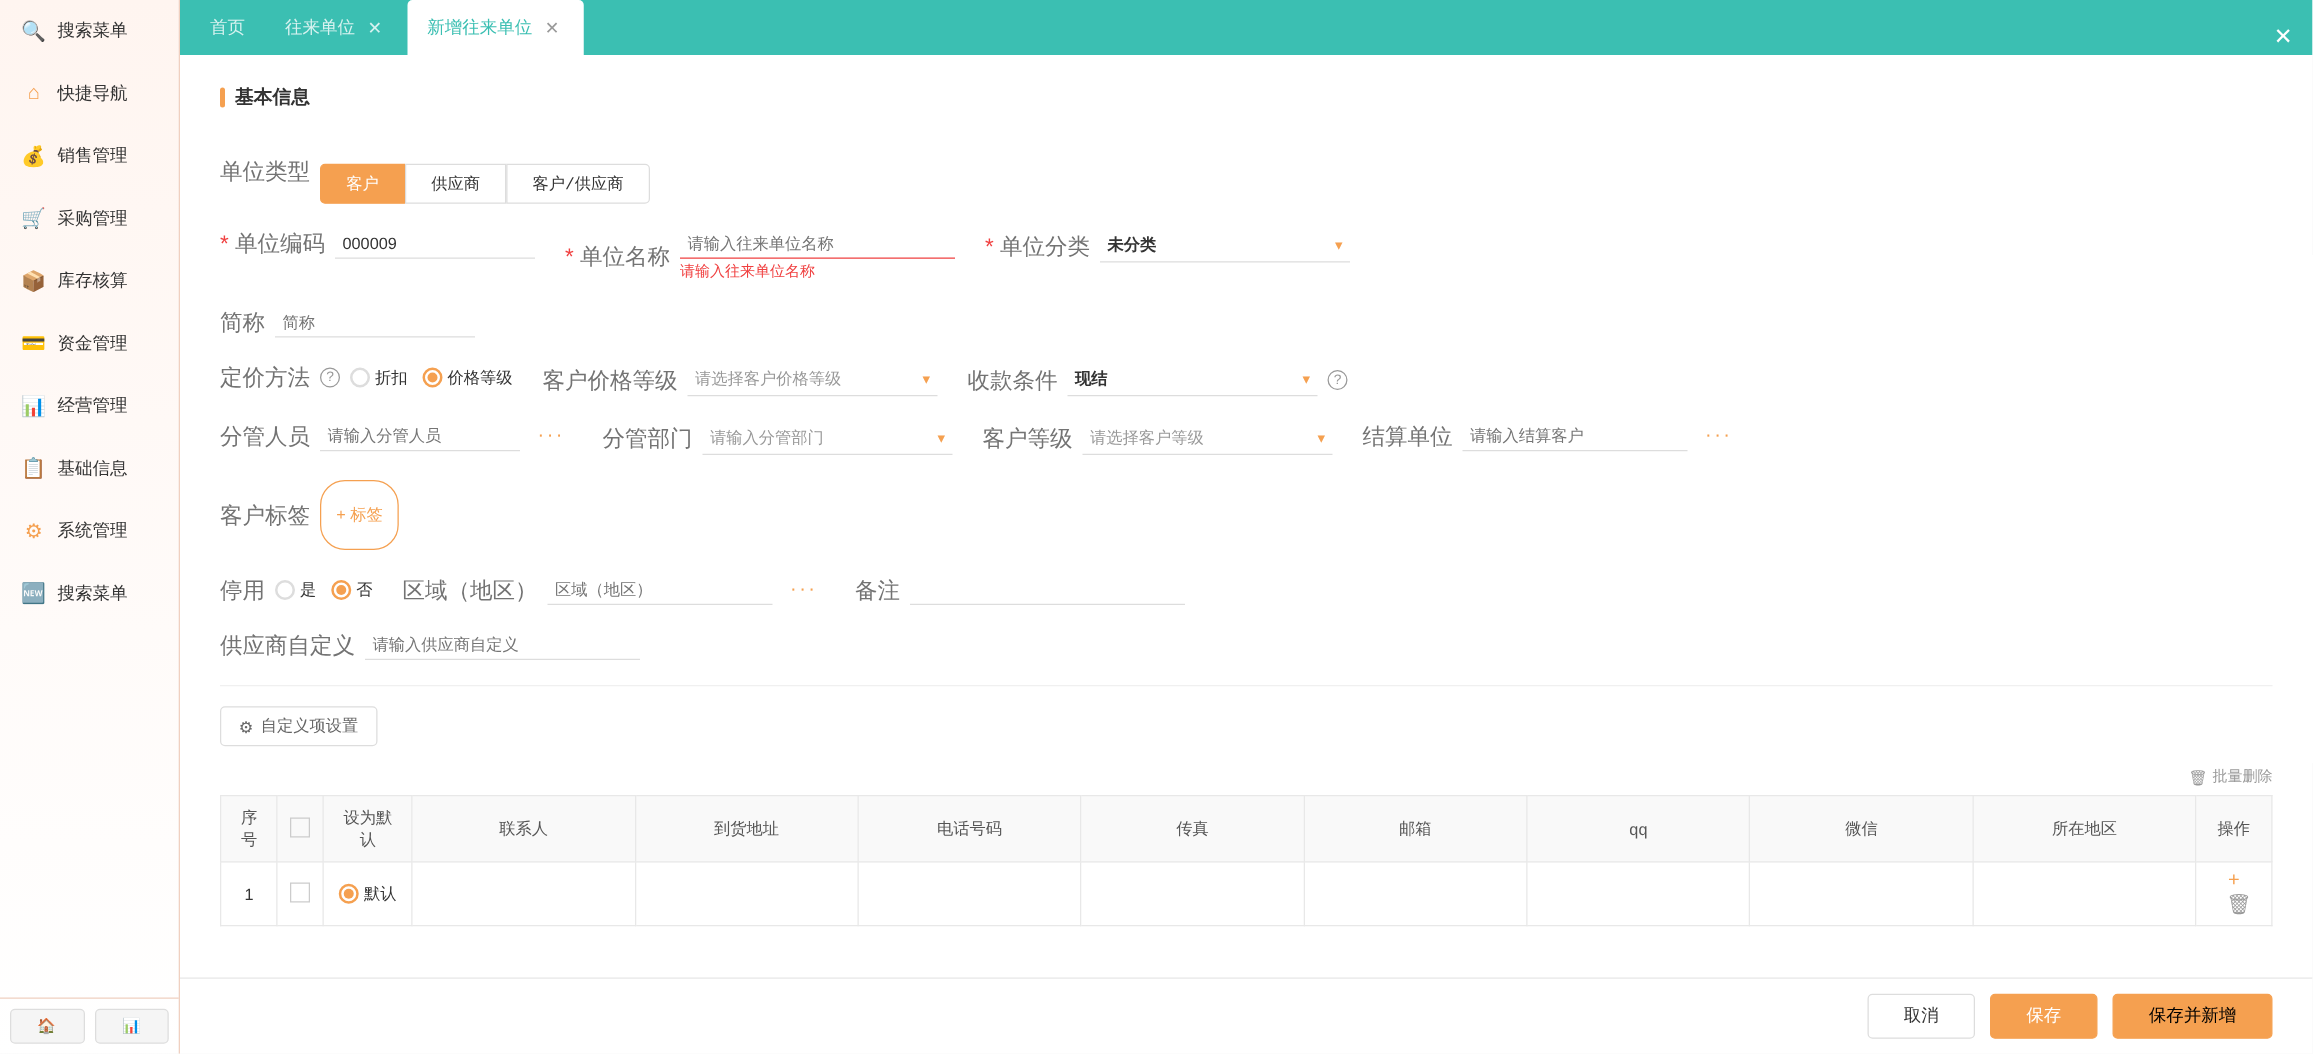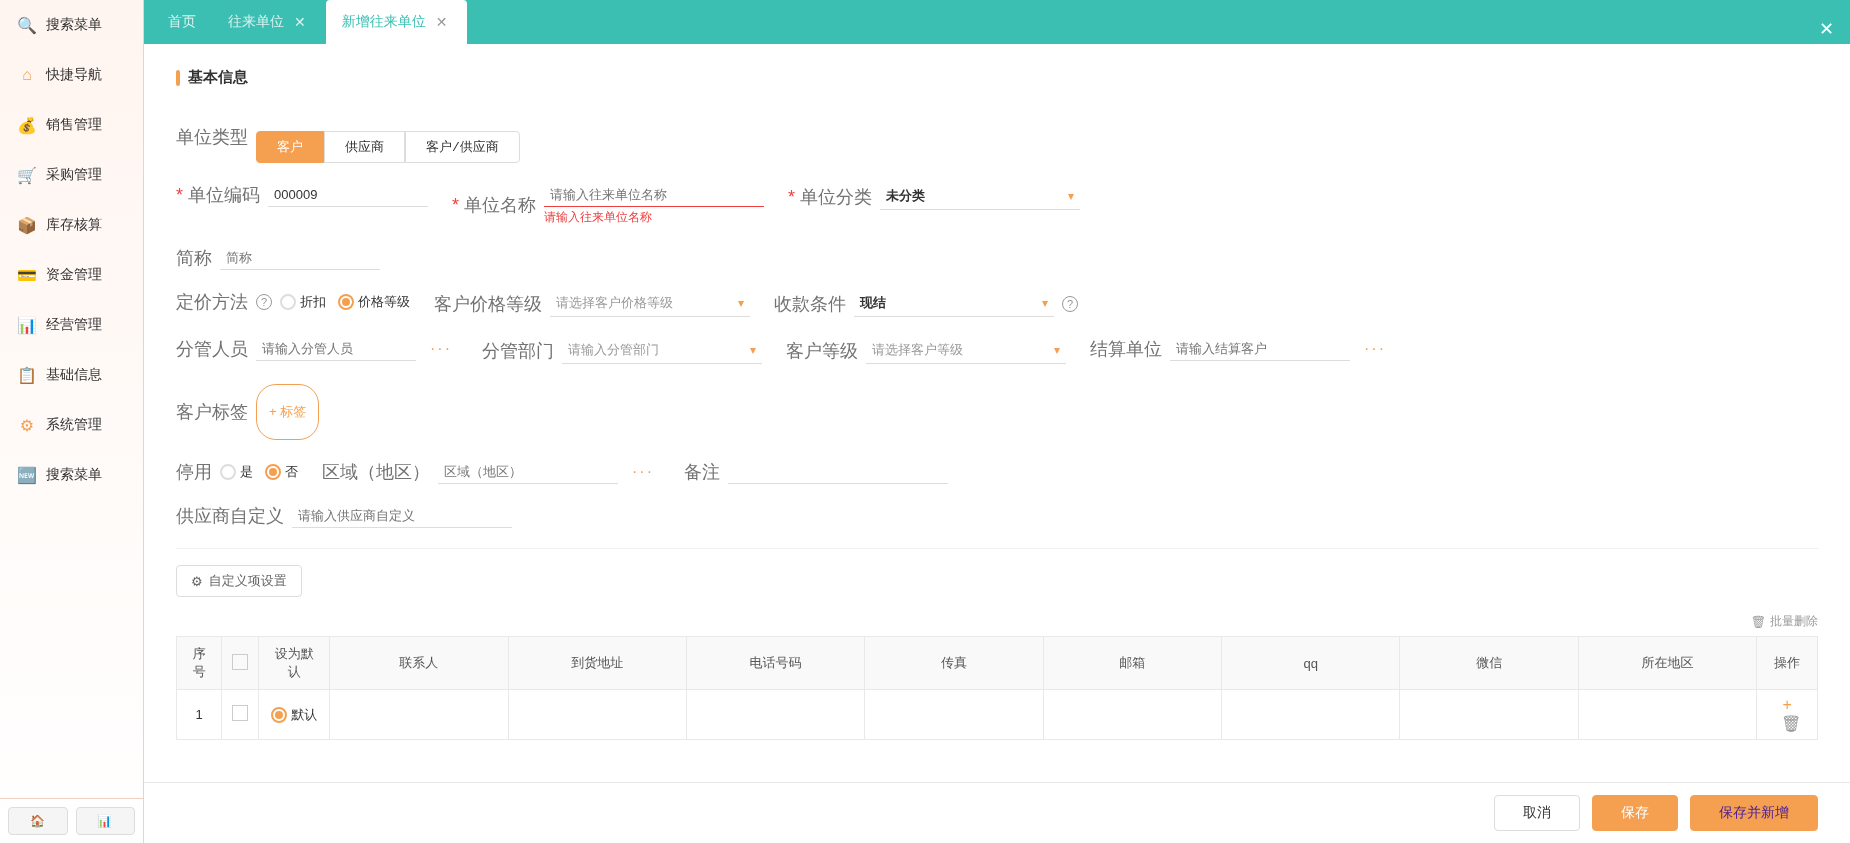--- a/index.html
+++ b/index.html
@@ -314,21 +314,21 @@
       color: #333;
     }
     .btn.primary {
       background: #f5a050;
       border-color: #f5a050;
       color: #fff;
     }
     .btn.save-new {
       background: #f5a050;
       border-color: #f5a050;
-      color: #4c1d95;
+      color: #000000;
     }
     .divider {
       height: 1px;
       background: #f0f0f0;
       margin: 4px 0 16px 0;
     }
   </style>
 </head>
 <body>
 

